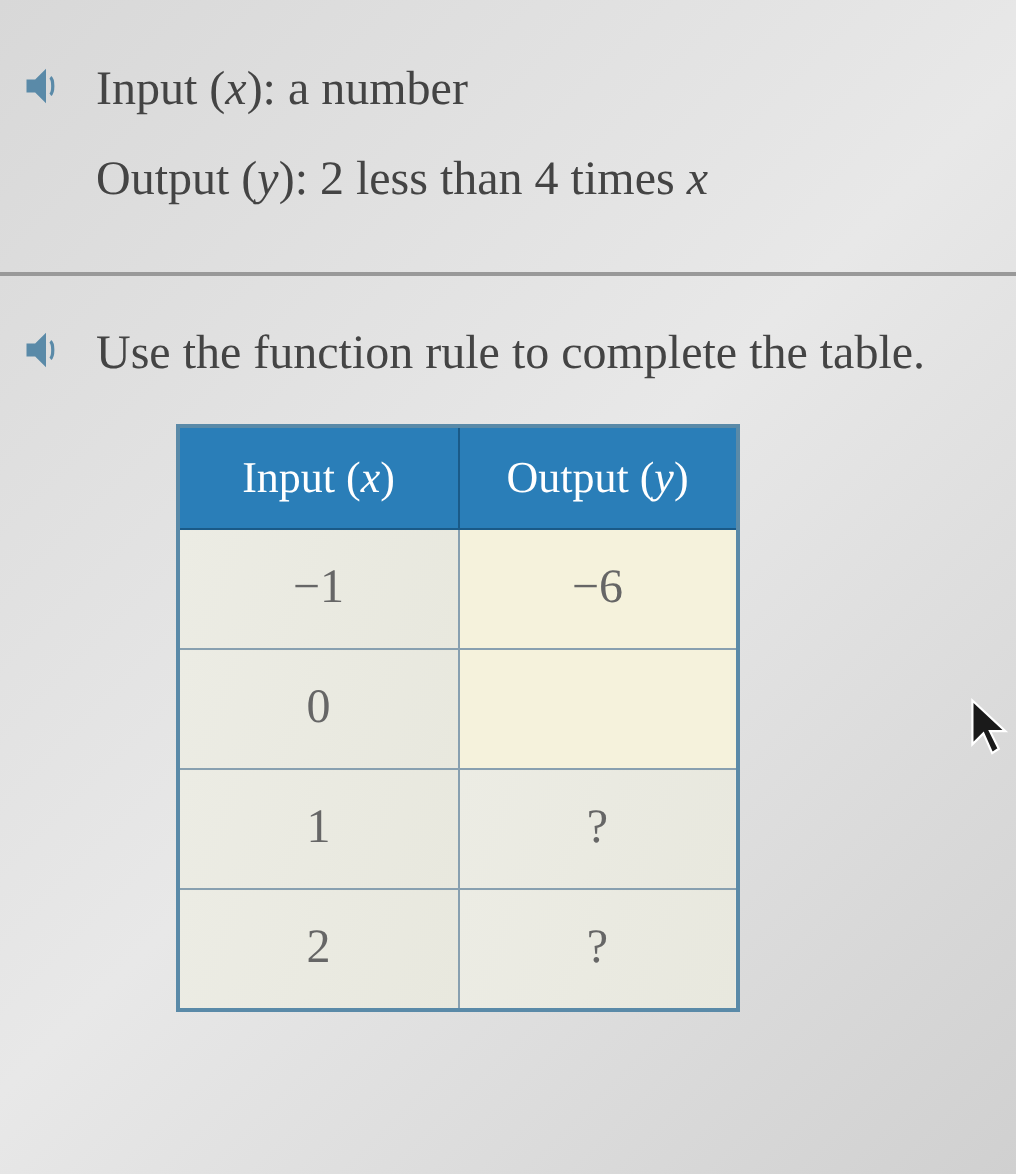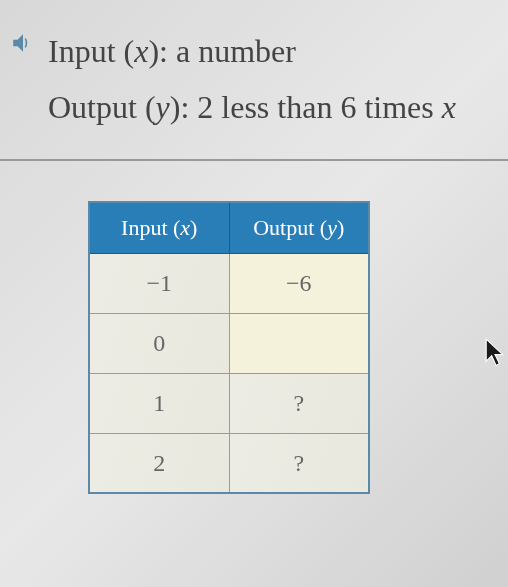--- a/index.html
+++ b/index.html
@@ -33,21 +33,21 @@
       height: 26px;
       margin-right: 12px;
       flex-shrink: 0;
       margin-top: 2px;
     }
     .speaker-indent {
       width: 38px;
       flex-shrink: 0;
     }
     .text {
-      font-size: 32px;
+      font-size: 24px;
       color: #444;
       line-height: 1.45;
     }
     .ital {
       font-style: italic;
       font-family: Georgia, serif;
     }
     .table-wrap {
       margin-left: 38px;
       margin-top: 18px;
@@ -114,26 +114,35 @@
         <path d="M14 8c1.5 1 1.5 7 0 8" stroke="#5a8aa8" stroke-width="1.5" fill="none"></path>
       </svg>
     </span>
     <span class="text">
       <span>Input (</span><span class="ital">x</span><span>): a number</span>
     </span>
   </div>
   <div class="line">
     <span class="speaker-indent"></span>
     <span class="text">
-      <span>Output (</span><span class="ital">y</span><span>): 2 less than 6 times </span><span class="ital">x</span>
+      <span>Output (</span><span class="ital">y</span><span>): 2 less than 4 times </span><span class="ital">x</span>
     </span>
   </div>
 </div>
 
 <div class="section2">
+  <div class="line">
+    <span class="speaker-icon">
+      <svg viewBox="0 0 24 24" fill="#5a8aa8">
+        <path d="M3 9v6h4l5 5V4L7 9H3z"></path>
+        <path d="M14 8c1.5 1 1.5 7 0 8" stroke="#5a8aa8" stroke-width="1.5" fill="none"></path>
+      </svg>
+    </span>
+    <span class="text">Use the function rule to complete the table.</span>
+  </div>
 
   <div class="table-wrap">
     <table>
       <thead>
         <tr>
           <th>
             <span>Input (</span><span class="ital">x</span><span>)</span>
           </th>
           <th>
             <span>Output (</span><span class="ital">y</span><span>)</span>

